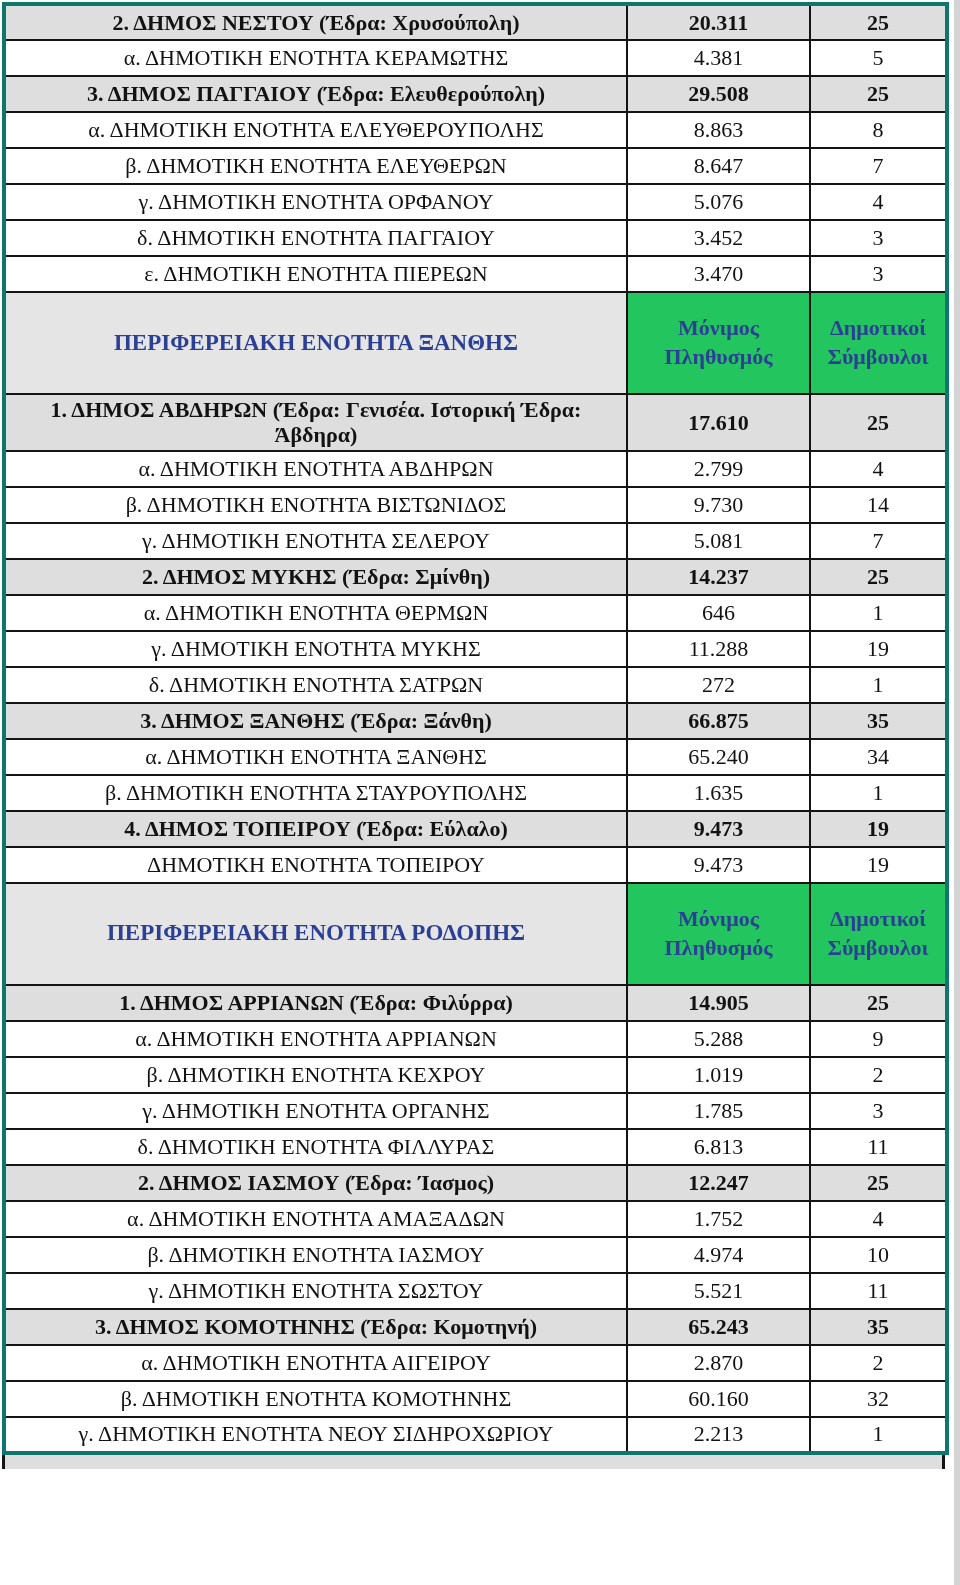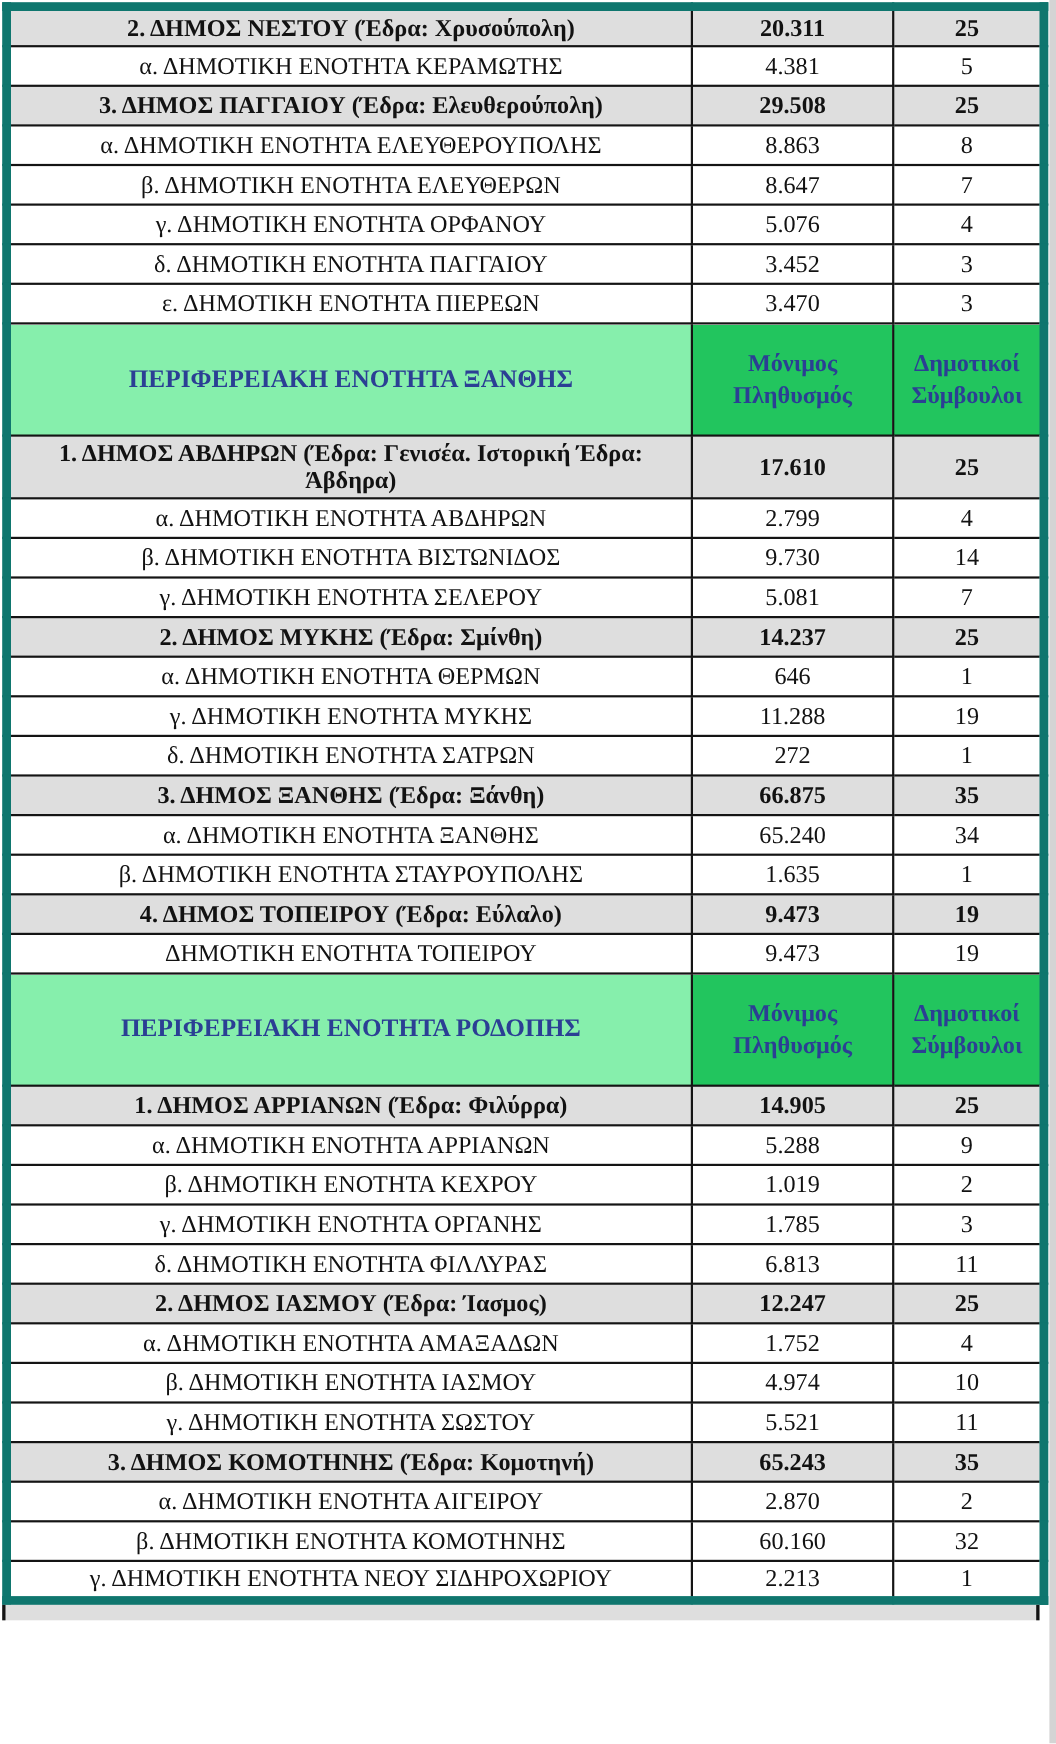--- a/index.html
+++ b/index.html
@@ -21,21 +21,21 @@
     right: 0;
     width: 6px;
     height: 100%;
     background: #d4d4d4;
   }
   table.gazette {
     border-collapse: collapse;
     table-layout: fixed;
     width: 943px;
     margin: 2px 0 0 2px;
-    border: 8px solid #0f766e;
+    border: 4px solid #0f766e;
   }
   td {
     border: 2px solid #141414;
     text-align: center;
     vertical-align: middle;
     color: #121212;
     font-size: 22px;
     line-height: 1.15;
     padding: 2px 10px;
     overflow: hidden;
@@ -44,21 +44,21 @@
   tr.tall { height: 56px; }
   tr.section-row { height: 102px; }
   tr.municipality td {
     background: #DEDEDE;
     font-weight: bold;
   }
   td.section-title {
     color: #2B3F94;
     font-weight: bold;
     font-size: 23px;
-    background: #86efac;
+    background: #e5e5e5;
   }
   td.col-head {
     color: #2B3F94;
     font-weight: bold;
     font-size: 22px;
     white-space: pre-line;
     line-height: 1.3;
     background: #22c55e;
   }
   

